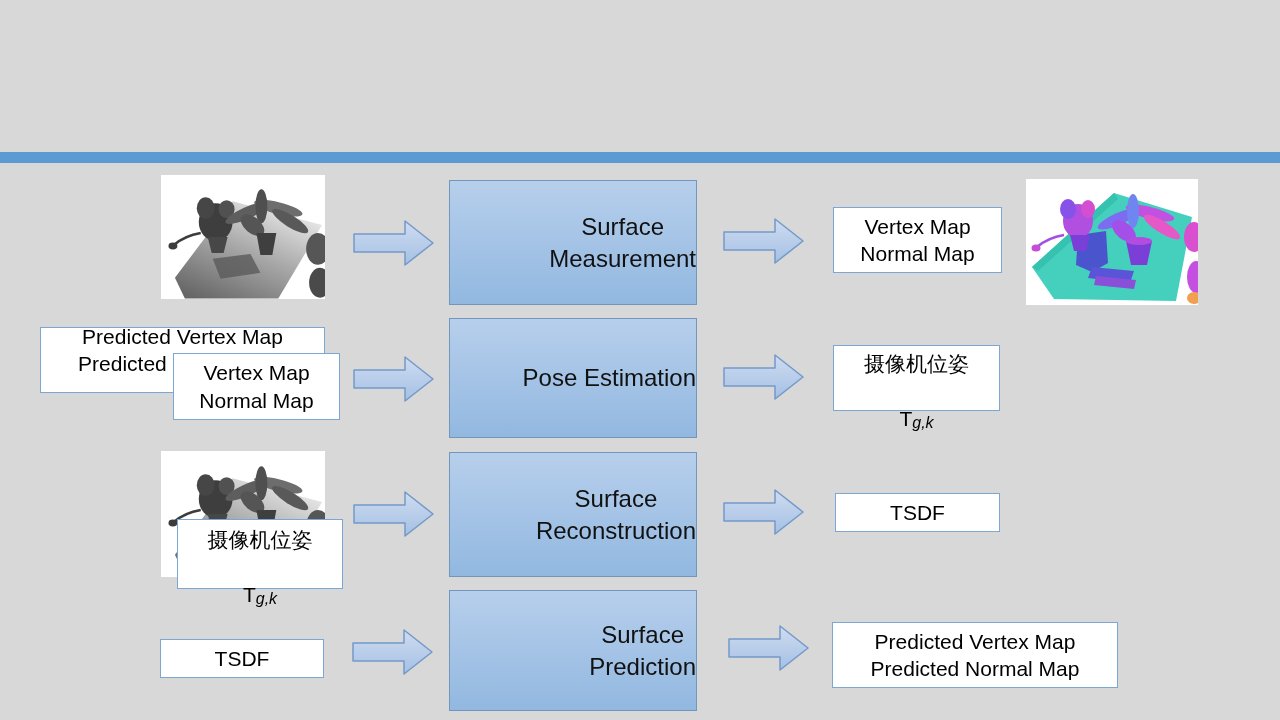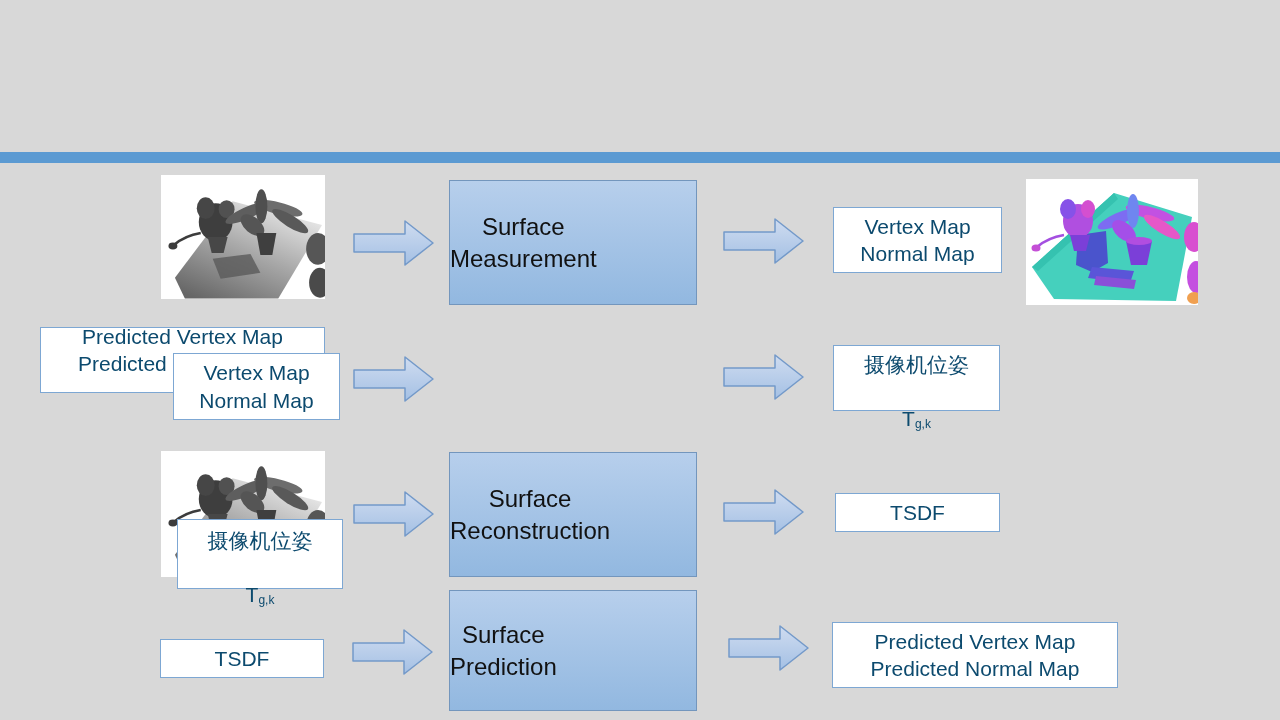--- a/index.html
+++ b/index.html
@@ -24,40 +24,40 @@
   }
   .accent-bar{
     left:0;top:152px;width:1280px;height:11px;
     background:var(--accent-bar,#5b9ad2);
   }
   .stage-box{
     left:449px;width:248px;
     background:linear-gradient(to bottom,var(--stage-fill-top,#b7cfec),var(--stage-fill-bottom,#92b8e0));
     border:1.5px solid var(--stage-border,#7396bd);
     box-sizing:border-box;
-    display:flex;align-items:center;justify-content:flex-start;
+    display:flex;align-items:center;justify-content:flex-end;
     text-align:center;
     font-size:24px;color:#111;
     white-space:pre-line;
     line-height:1.3;
   }
   .label-box{
     background:#ffffff;
     border:1.5px solid var(--label-box-border,#7da7d3);
     box-sizing:border-box;
     display:flex;align-items:center;justify-content:center;
     text-align:center;
-    font-size:21px;color:#0c4a6e;
+    font-size:21px;color:#000000;
     white-space:pre-line;
     line-height:1.3;
   }
   .label-box .stack{width:100%;}
   .clip{overflow:hidden;align-items:flex-start;}
   .clip .stack{margin-top:-5px;}
-  sub.pose-sub{font-size:12px;vertical-align:-2px;}
+  sub.pose-sub{font-size:16px;vertical-align:-2px;font-style:italic;}
   svg.arrow{overflow:visible;}
   .arrow-stop-top{stop-color:var(--arrow-fill-top,#cfdcf0);}
   .arrow-stop-bottom{stop-color:var(--arrow-fill-bottom,#a4c0e4);}
   .arrow-poly{stroke:var(--arrow-border,#7399c9);stroke-width:1.5;stroke-linejoin:round;fill:url(#arrowGrad);}
   .scene{background:#fff;}
 </style>
 </head>
 <body>
 
 <div class="slide">
@@ -149,20 +149,23 @@
     <span class="stack">Predicted Vertex Map
 Predicted Normal Map</span>
   </div>
   <div class="abs label-box" style="left:173px;top:353px;width:167px;height:67px">
     <span class="stack">Vertex Map
 Normal Map</span>
   </div>
   <svg class="abs arrow" style="left:353px;top:354px" width="82" height="50">
       <use href="#arrowShape"></use>
     </svg>
+  <div class="abs stage-box" style="top:318px;height:120px">
+    <span>Pose Estimation</span>
+  </div>
   <svg class="abs arrow" style="left:723px;top:352px" width="82" height="50">
       <use href="#arrowShape"></use>
     </svg>
   <div class="abs label-box" style="left:833px;top:345px;width:167px;height:66px">
     <span class="stack">
       <span>摄像机位姿</span><br>
       <span>T</span><sub class="pose-sub">g,k</sub>
     </span>
   </div>
 

